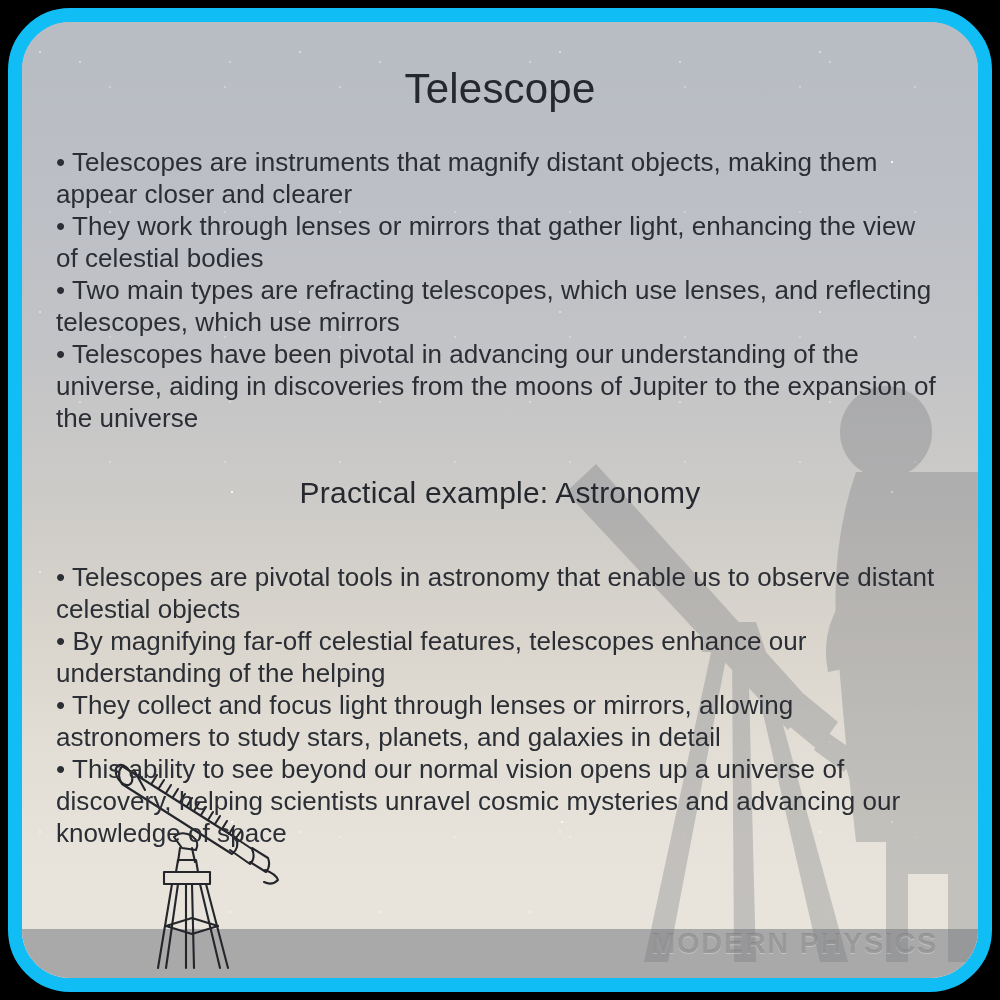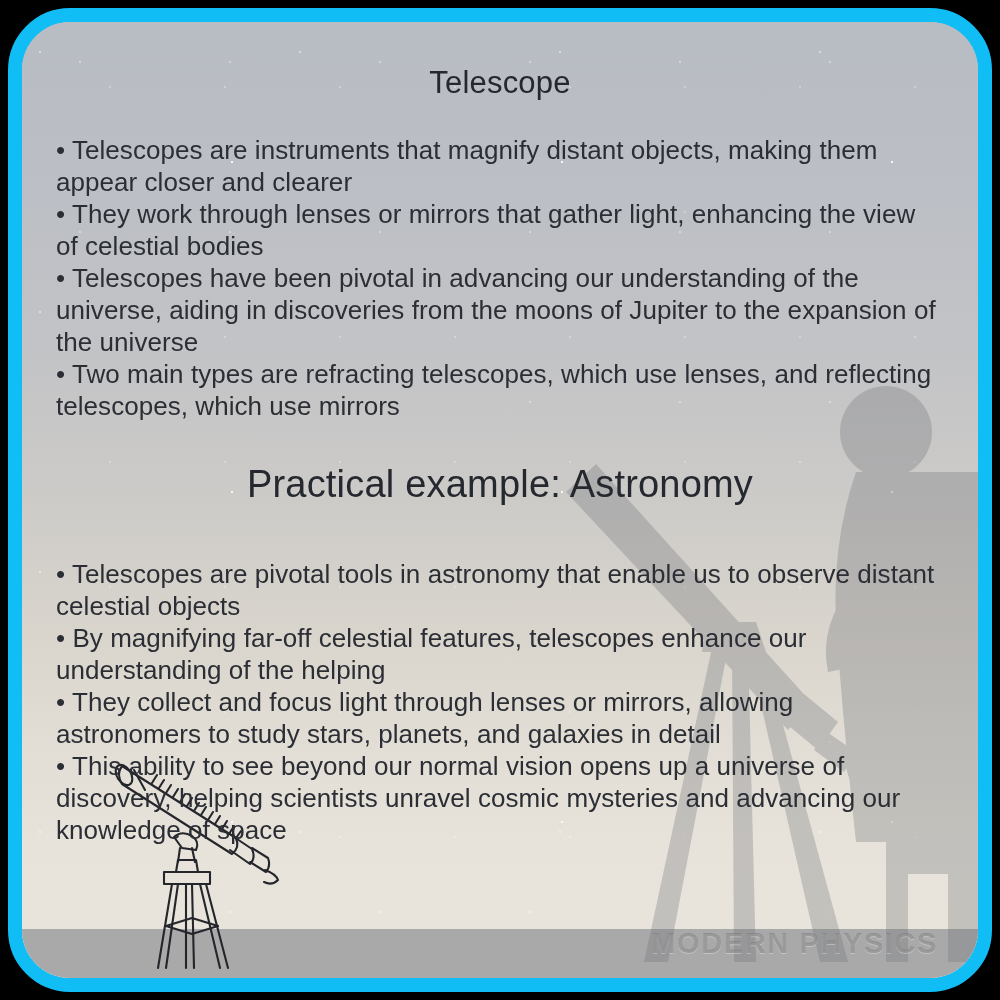--- a/index.html
+++ b/index.html
@@ -106,21 +106,21 @@
   
   .content {
     position: absolute;
     left: 0; right: 0; top: 0;
     padding: 0 34px;
   }
   .title {
     margin: 44px 0 0 0;
     text-align: center;
     font-family: "Liberation Sans", sans-serif;
-    font-size: 31px;
+    font-size: 42px;
     font-weight: 400;
     letter-spacing: .2px;
     color: #25282e;
     line-height: 1.1;
   }
   .bullets {
     margin: 0;
     padding: 0;
     list-style: none;
   }
@@ -131,21 +131,21 @@
     color: #2b2e34;
     line-height: 32px;
     letter-spacing: .05px;
     margin: 0;
   }
   .block-one { margin-top: 34px; }
   .subtitle {
     margin: 42px 0 0 0;
     text-align: center;
     font-family: "Liberation Sans", sans-serif;
-    font-size: 38px;
+    font-size: 30px;
     font-weight: 400;
     letter-spacing: .2px;
     color: #25282e;
     line-height: 1.1;
   }
   .block-two { margin-top: 52px; }
 
   
   .watermark {
     position: absolute;
@@ -236,22 +236,22 @@
         <path d="M66 182 L92 174 L118 182"></path>
       </svg>
     </div>
 
     <div class="content">
       <h1 class="title">Telescope</h1>
 
       <ul class="bullets block-one">
         <li class="bullet">• Telescopes are instruments that magnify distant objects, making them appear closer and clearer</li>
         <li class="bullet">• They work through lenses or mirrors that gather light, enhancing the view of celestial bodies</li>
+        <li class="bullet">• Two main types are refracting telescopes, which use lenses, and reflecting telescopes, which use mirrors</li>
         <li class="bullet">• Telescopes have been pivotal in advancing our understanding of the universe, aiding in discoveries from the moons of Jupiter to the expansion of the universe</li>
-        <li class="bullet">• Two main types are refracting telescopes, which use lenses, and reflecting telescopes, which use mirrors</li>
       </ul>
 
       <h2 class="subtitle">Practical example: Astronomy</h2>
 
       <ul class="bullets block-two">
         <li class="bullet">• Telescopes are pivotal tools in astronomy that enable us to observe distant celestial objects</li>
         <li class="bullet">• By magnifying far-off celestial features, telescopes enhance our understanding of the helping</li>
         <li class="bullet">• They collect and focus light through lenses or mirrors, allowing astronomers to study stars, planets, and galaxies in detail</li>
         <li class="bullet">• This ability to see beyond our normal vision opens up a universe of discovery, helping scientists unravel cosmic mysteries and advancing our knowledge of space</li>
       </ul>

